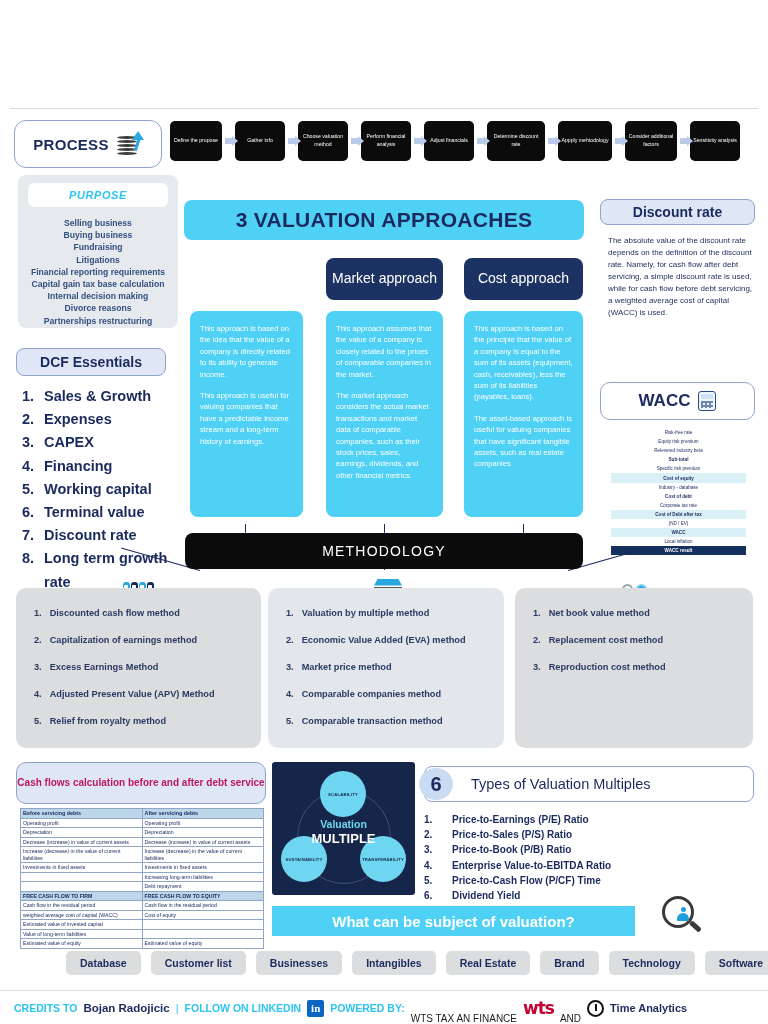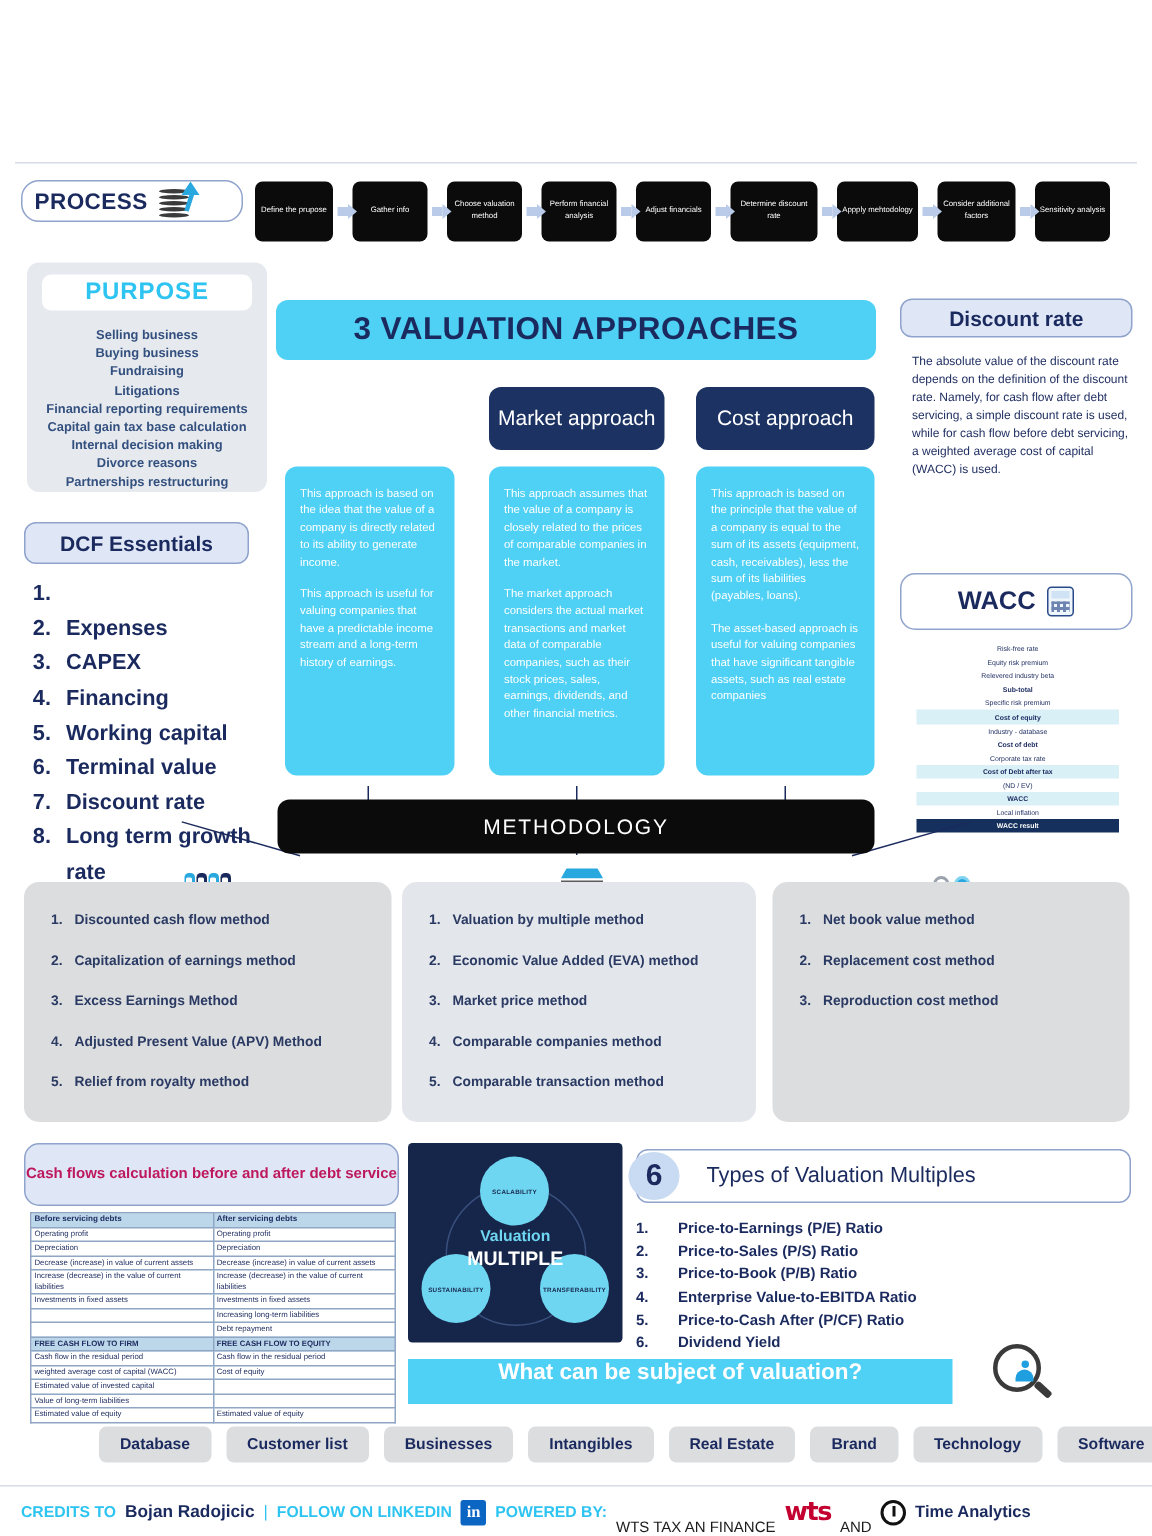--- a/index.html
+++ b/index.html
@@ -25,40 +25,40 @@
     background: radial-gradient(circle at 50% 32%, #cbb39a 0 16%, #22304a 17% 100%); border:1px solid #d8dde8; }
   .avatar .face { position:absolute; left:50%; top:26%; transform:translateX(-50%); width:24px; height:28px; border-radius:50% 50% 45% 45%; background:#c9a184; }
   .avatar .hair { position:absolute; left:50%; top:18%; transform:translateX(-50%); width:28px; height:14px; border-radius:14px 14px 0 0; background:#241c18; }
   .avatar .beard { position:absolute; left:50%; top:40%; transform:translateX(-50%); width:24px; height:16px; border-radius:0 0 14px 14px; background:#2b2320; }
   .avatar .suit { position:absolute; left:50%; bottom:0; transform:translateX(-50%); width:62px; height:22px; background:#202b40; border-radius:10px 10px 0 0; }
   .avatar .shirt { position:absolute; left:50%; bottom:0; transform:translateX(-50%); width:20px; height:20px; background:#eef1f6; clip-path:polygon(50% 0,100% 100%,0 100%); }
   .avatar .tie { position:absolute; left:50%; bottom:0; transform:translateX(-50%); width:7px; height:18px; background:#b31b2c; clip-path:polygon(50% 0,100% 22%,70% 100%,30% 100%,0 22%); }
   .hrule { position:absolute; left:10px; top:108px; width:748px; height:1px; background:#d6dbe4; }
 
   
-  .process-badge { position:absolute; left:14px; top:120px; width:148px; height:28px; border:1.5px solid #8fa3cc; border-radius:12px;
-    display:flex; align-items:center; gap:4px; padding:12px 8px; background:#fff; }
+  .process-badge { position:absolute; left:14px; top:120px; width:148px; height:48px; border:1.5px solid #8fa3cc; border-radius:12px;
+    display:flex; align-items:center; gap:4px; padding:12px 8px; background:#fff;justify-content:center; }
   .process-badge .lbl { font-size:15px; font-weight:bold; color:#1b2a5e; letter-spacing:0.3px; }
   .coins { width:30px; height:26px; position:relative; }
   .coins .c { position:absolute; left:4px; width:20px; height:3px; border-radius:50%; background:#3b3b3b; }
   .arrow-up { position:absolute; right:-1px; top:0px; width:0; height:0; border-left:6px solid transparent; border-right:6px solid transparent; border-bottom:9px solid #29a8e0; }
   .arrow-stem { position:absolute; right:4px; top:6px; width:3px; height:14px; background:#29a8e0; transform:rotate(18deg); }
 
   .flow { position:absolute; left:170px; top:118px; width:590px; height:46px; display:flex; align-items:center; }
   .flow-step { background:#0b0b0b; color:#fff; border-radius:5px; height:40px; display:flex; align-items:center; justify-content:center;
     text-align:center; font-size:5.2px; line-height:1.45; padding:2px 3px; flex:0 0 auto; }
   .flow-arrow { width:13px; height:11px; flex:0 0 auto; display:flex; align-items:center; justify-content:center; }
   .flow-arrow i { display:block; width:7px; height:6px; background:#b9cbe8; position:relative; }
   .flow-arrow i:after { content:""; position:absolute; left:7px; top:-2.5px; width:0; height:0;
     border-top:5.5px solid transparent; border-bottom:5.5px solid transparent; border-left:6px solid #b9cbe8; }
 
   
   .purpose-card { position:absolute; left:18px; top:175px; width:160px; height:153px; background:#e6e9ee; border-radius:8px; }
   .purpose-head { position:absolute; left:10px; top:8px; width:140px; height:24px; background:#fff; border-radius:6px; display:flex; align-items:center; justify-content:center; }
-  .purpose-head span { font-size:16px; font-weight:bold; color:#2ec4f1; letter-spacing:0.6px; }
+  .purpose-head span { font-size:11px; font-weight:bold; color:#2ec4f1; letter-spacing:0.6px;font-style:italic; }
   .purpose-list { position:absolute; left:0; top:42px; width:160px; text-align:center; }
   .purpose-list li { list-style:none; font-size:8.6px; font-weight:bold; color:#33507f; line-height:1.42; }
 
   
   .dcf-head { position:absolute; left:16px; top:348px; width:150px; height:28px; background:#dfe7f7; border:1.2px solid #8fa3cc; border-radius:8px;
     display:flex; align-items:center; justify-content:center; }
   .dcf-head span { font-size:14px; font-weight:bold; color:#1b2a5e; }
   .dcf-list { position:absolute; left:18px; top:385px; width:175px; }
   .dcf-list li { list-style:none; display:flex; gap:10px; font-size:14.5px; font-weight:bold; color:#1b2a5e; line-height:1.6; }
   .dcf-list li .n { width:16px; text-align:right; }
@@ -152,21 +152,21 @@
 
   .types-head { position:absolute; left:424px; top:766px; width:330px; height:36px; background:#fff; border:1.2px solid #8fa3cc; border-radius:8px;
     display:flex; align-items:center; }
   .types-head .num { position:absolute; left:-6px; top:1px; width:34px; height:32px; border-radius:50%; background:#c9dbf2;
     display:flex; align-items:center; justify-content:center; font-size:20px; font-weight:bold; color:#1b2a5e; }
   .types-head .txt { margin-left:46px; font-size:14.5px; color:#1b2a5e; }
   .mult-list { position:absolute; left:424px; top:812px; width:330px; }
   .mult-list li { list-style:none; display:flex; gap:18px; font-size:10px; font-weight:bold; color:#1b2a5e; line-height:1.52; }
   .mult-list li .n { width:10px; }
 
-  .subject-bar { position:absolute; left:272px; top:906px; width:363px; height:30px; background:#4fd0f5; display:flex; align-items:flex-start; justify-content:center; }
+  .subject-bar { position:absolute; left:272px; top:906px; width:363px; height:30px; background:#4fd0f5; display:flex; align-items:center; justify-content:center; }
   .subject-bar span { font-size:15px; font-weight:bold; color:#fff; }
   .mag { position:absolute; left:660px; top:896px; width:46px; height:46px; }
   .mag .lens { position:absolute; left:2px; top:0px; width:32px; height:32px; border:3px solid #3a3a3a; border-radius:50%; background:#fff; }
   .mag .person { position:absolute; left:12px; top:8px; width:12px; height:16px; }
   .mag .person i { position:absolute; left:3.5px; top:0; width:5px; height:5px; border-radius:50%; background:#1f9fe0; }
   .mag .person b { position:absolute; left:0; top:6px; width:12px; height:8px; border-radius:6px 6px 0 0; background:#1f9fe0; }
   .mag .handle { position:absolute; left:29px; top:28px; width:13px; height:4.5px; background:#3a3a3a; border-radius:2px; transform:rotate(42deg); }
 
   
   .chips { position:absolute; left:66px; top:951px; width:700px; display:flex; gap:10px; align-items:center; }
@@ -258,20 +258,21 @@
         <li>Partnerships restructuring</li>
       </ul>
   </div>
 
   <div class="dcf-head">
     <span>DCF Essentials</span>
   </div>
   <ul class="dcf-list" id="dcf-list">
       <li>
         <span class="n">1.</span>
+        <span class="t">Sales &amp; Growth</span>
       </li>
       <li>
         <span class="n">2.</span>
         <span class="t">Expenses</span>
       </li>
       <li>
         <span class="n">3.</span>
         <span class="t">CAPEX</span>
       </li>
       <li>
@@ -535,21 +536,21 @@
       <li>
         <span class="n">3.</span>
         <span>Price-to-Book (P/B) Ratio</span>
       </li>
       <li>
         <span class="n">4.</span>
         <span>Enterprise Value-to-EBITDA Ratio</span>
       </li>
       <li>
         <span class="n">5.</span>
-        <span>Price-to-Cash After (P/CF) Ratio</span>
+        <span>Price-to-Cash Flow (P/CF) Time</span>
       </li>
       <li>
         <span class="n">6.</span>
         <span>Dividend Yield</span>
       </li>
     </ul>
 
   <div class="subject-bar">
     <span>What can be subject of valuation?</span>
   </div>

